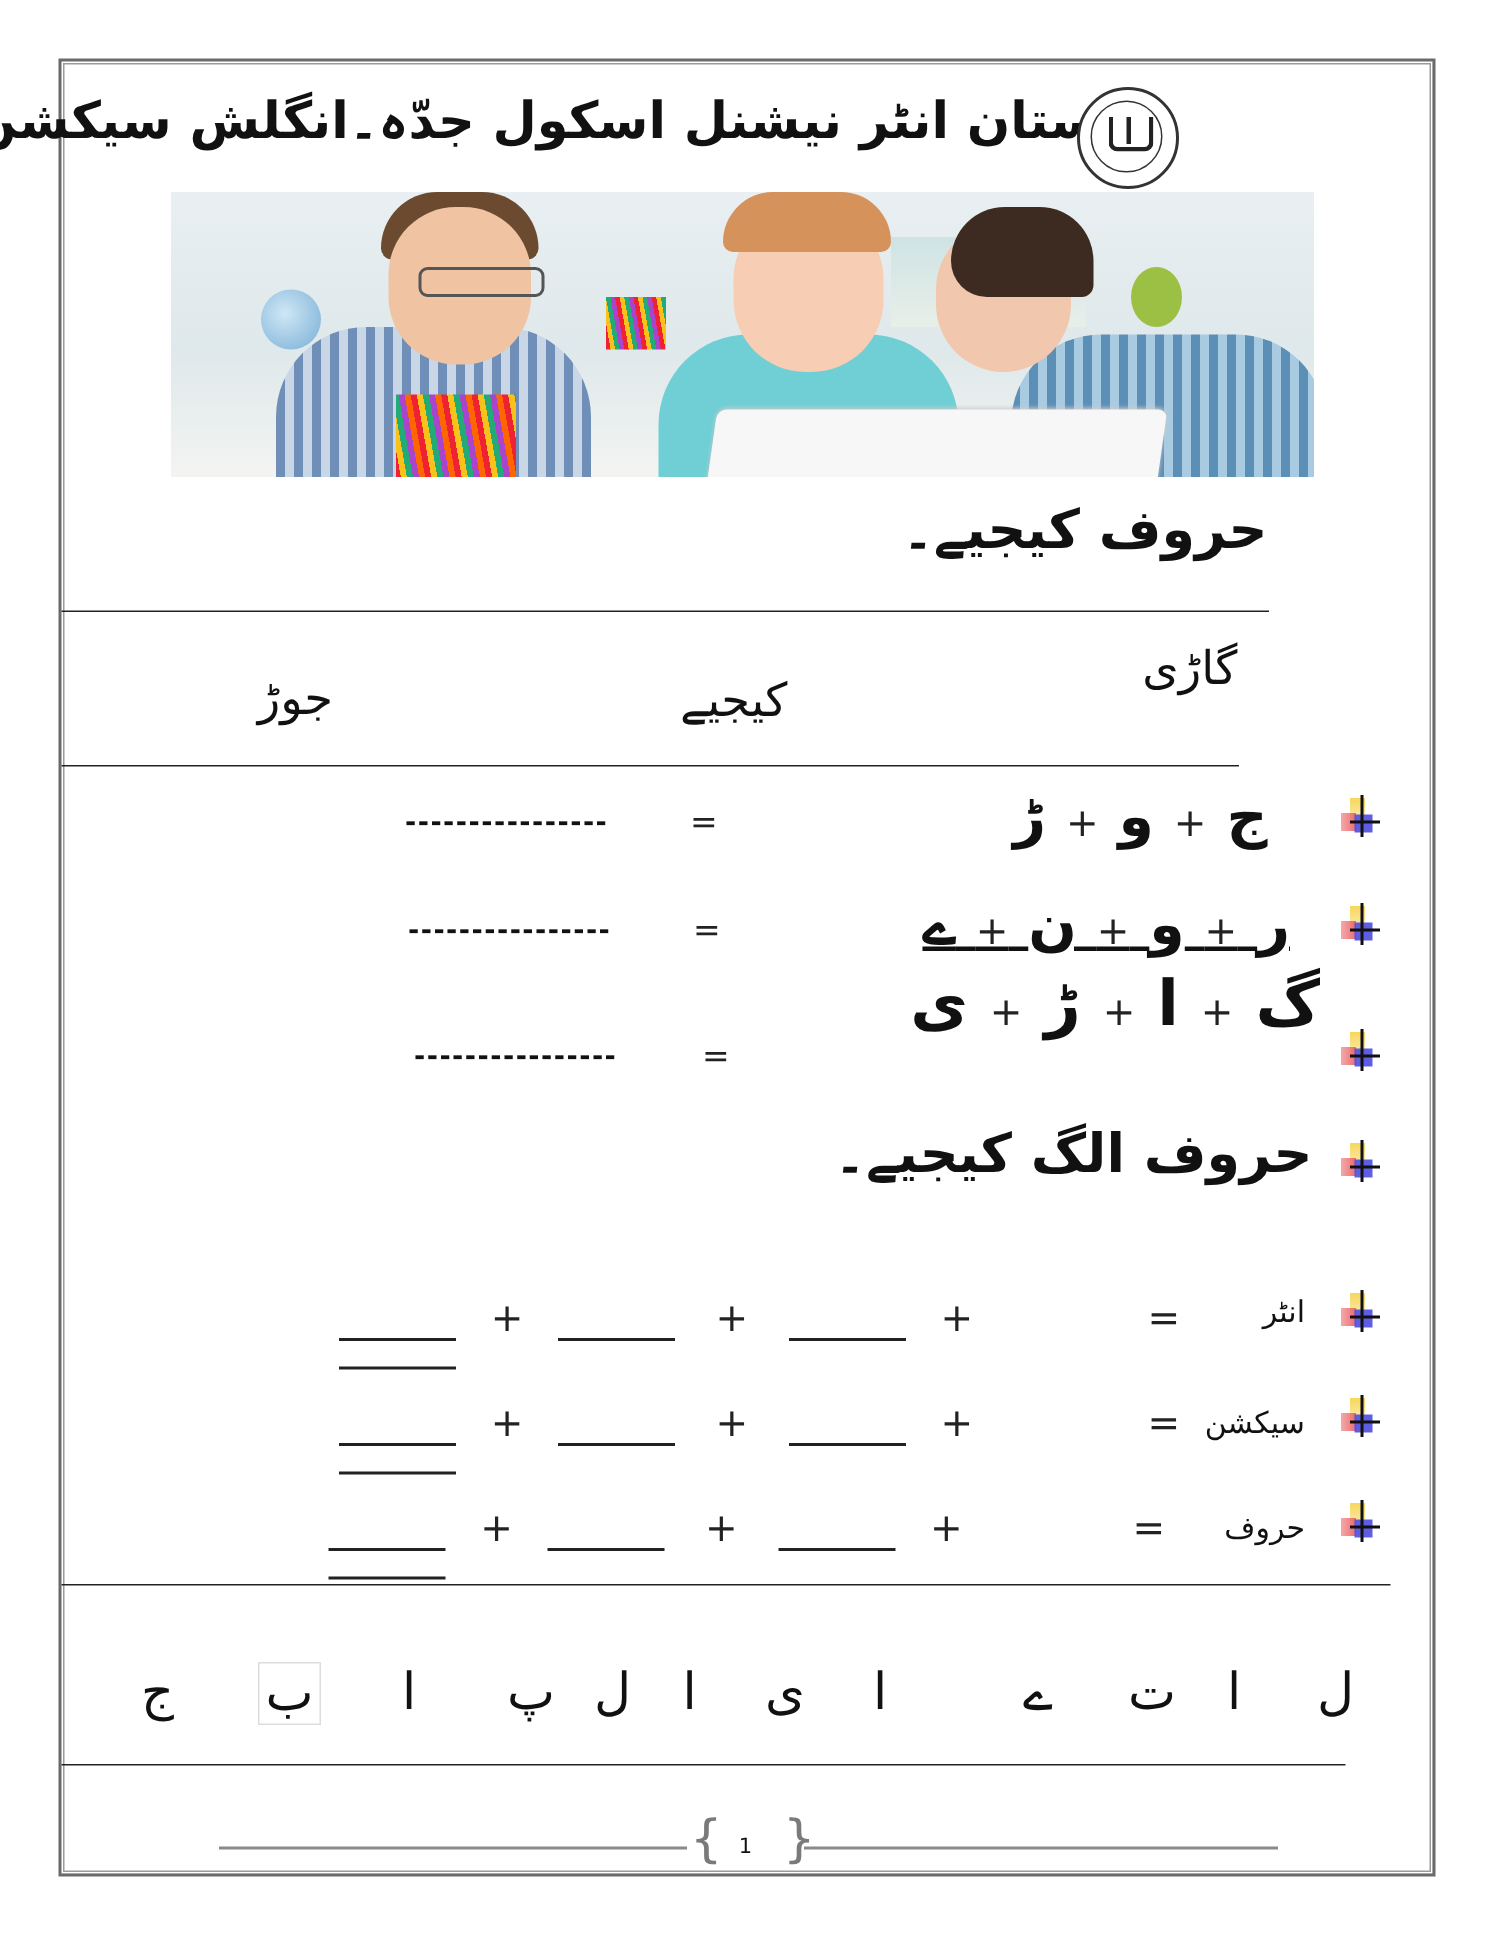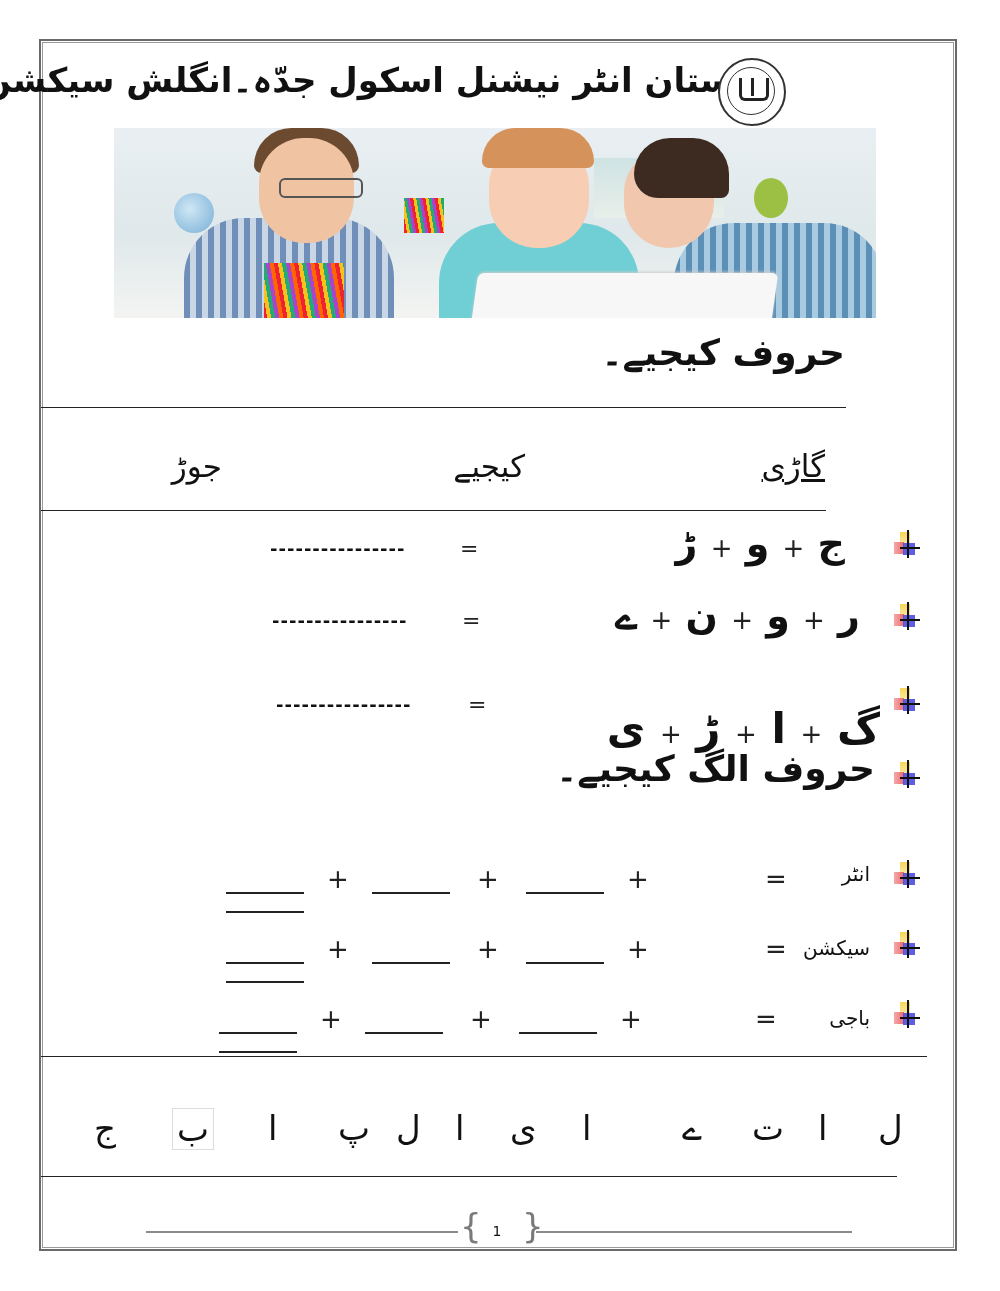--- a/index.html
+++ b/index.html
@@ -86,21 +86,21 @@
   <div class="face3"></div>
   <div class="hair3"></div>
   <div class="apple"></div>
   <div class="pencils"></div>
   <div class="laptop"></div>
 </div>
 
 <div class="abs urdu section-title" style="right:155px; top:332px;">حروف کیجیے۔</div>
 <div class="abs h-rule" style="left:41px; top:407px; width:805px;"></div>
 
-<div class="abs urdu word" style="right:175px; top:448px;text-decoration:underline;">گاڑی</div>
+<div class="abs urdu word" style="right:175px; top:428px;">گاڑی</div>
 <div class="abs urdu word" style="right:475px; top:448px;">کیجیے</div>
 <div class="abs urdu word" style="right:778px; top:448px;">جوڑ</div>
 <div class="abs h-rule" style="left:41px; top:510px; width:785px;"></div>
 
 <div class="abs bullet" style="left:890px; top:530px;">
     <div class="y"></div>
     <div class="r"></div>
     <div class="b"></div>
     <div class="v"></div>
     <div class="h"></div>
@@ -115,40 +115,40 @@
 <div class="abs eq" style="left:460px; top:536px;">=</div>
 <div class="abs dash-line" style="left:270px; top:538px;">----------------</div>
 
 <div class="abs bullet" style="left:890px; top:602px;">
     <div class="y"></div>
     <div class="r"></div>
     <div class="b"></div>
     <div class="v"></div>
     <div class="h"></div>
   </div>
-<div class="abs urdu letters" style="right:140px; top:594px;">
+<div class="abs urdu letters" style="right:140px; top:594px;text-decoration:underline;">
   <span>ر</span>
   <span class="plus">+</span>
   <span>و</span>
   <span class="plus">+</span>
   <span>ن</span>
   <span class="plus">+</span>
   <span>ے</span>
 </div>
 <div class="abs eq" style="left:462px; top:608px;">=</div>
 <div class="abs dash-line" style="left:272px; top:610px;">----------------</div>
 
 <div class="abs bullet" style="left:890px; top:686px;">
     <div class="y"></div>
     <div class="r"></div>
     <div class="b"></div>
     <div class="v"></div>
     <div class="h"></div>
   </div>
-<div class="abs urdu letters" style="right:120px; top:704px; font-size:42px;margin-left:15px;">
+<div class="abs urdu letters" style="right:120px; top:644px; font-size:42px;margin-left:15px;">
   <span>گ</span>
   <span class="plus">+</span>
   <span>ا</span>
   <span class="plus">+</span>
   <span>ڑ</span>
   <span class="plus">+</span>
   <span>ی</span>
 </div>
 <div class="abs eq" style="left:468px; top:692px;">=</div>
 <div class="abs dash-line" style="left:276px; top:694px;">----------------</div>
@@ -200,21 +200,21 @@
   <span class="blank"></span>
 </div>
 
 <div class="abs bullet" style="left:890px; top:1000px;">
     <div class="y"></div>
     <div class="r"></div>
     <div class="b"></div>
     <div class="v"></div>
     <div class="h"></div>
   </div>
-<div class="abs urdu small-word" style="right:130px; top:1006px;">باجی</div>
+<div class="abs urdu small-word" style="right:130px; top:1006px;">حروف</div>
 <div class="abs eq" style="left:755px; top:1004px; font-size:26px;">=</div>
 <div class="abs" style="left:219px; top:1004px; width:510px;">
   <span class="blank"></span>
   <span class="plus" style="margin:0 18px;">+</span>
   <span class="blank"></span>
   <span class="plus" style="margin:0 22px;">+</span>
   <span class="blank"></span>
   <span class="plus" style="margin:0 18px;">+</span>
   <span class="blank"></span>
 </div>

